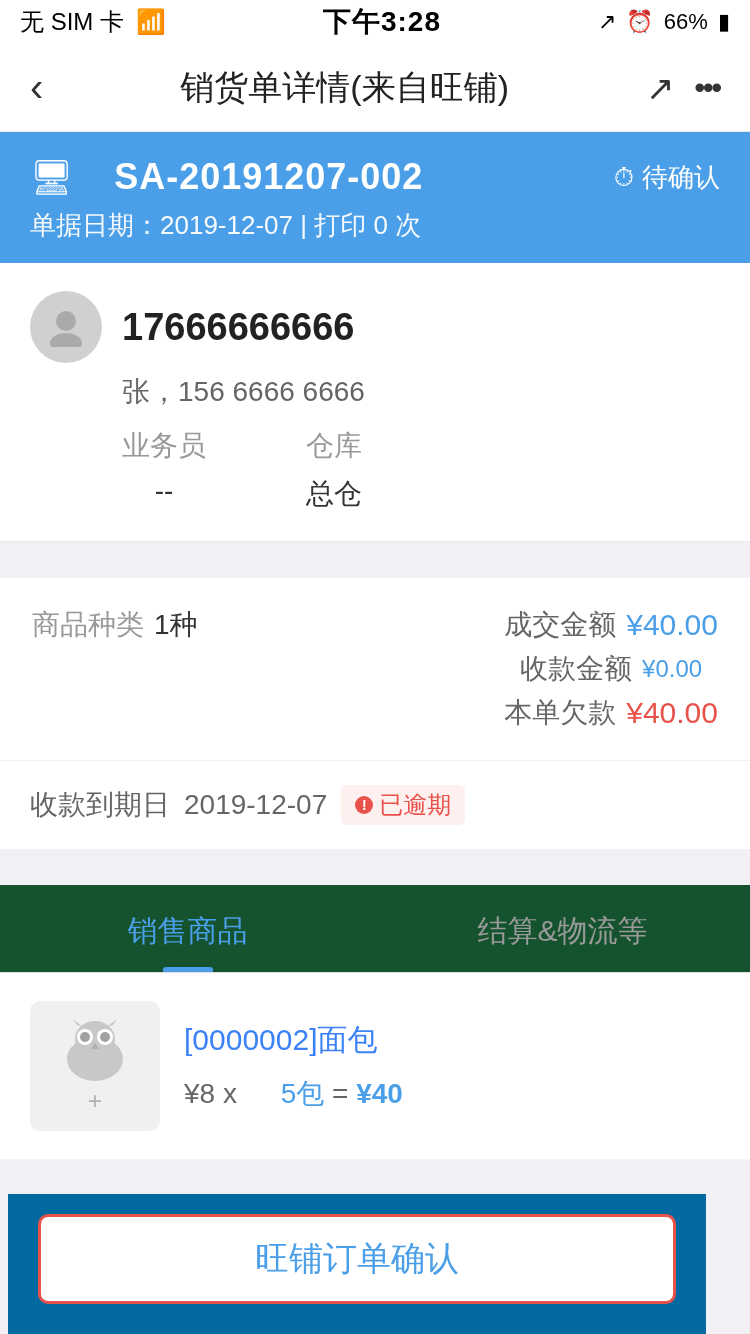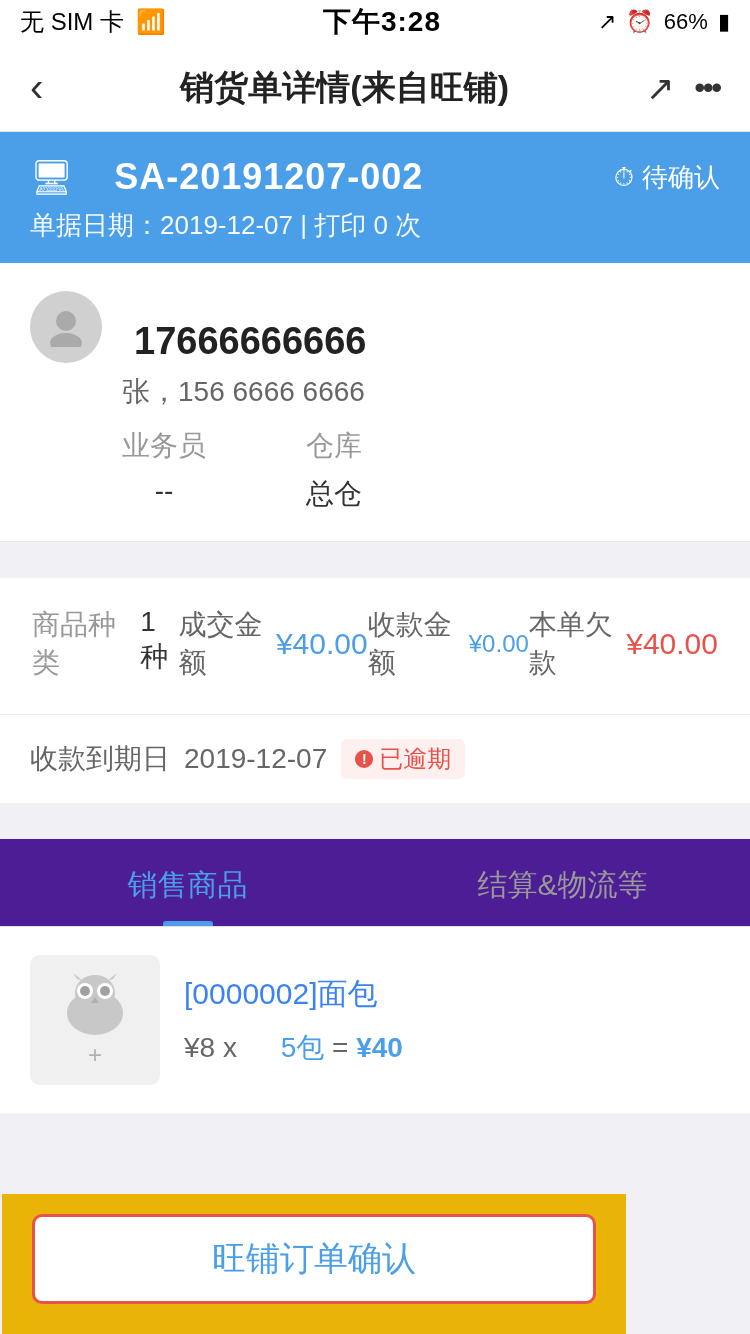--- a/index.html
+++ b/index.html
@@ -41,21 +41,21 @@
       border-bottom: 1px solid #e5e5e5;
     }
     .nav-back {
       font-size: 40px;
       color: #333;
       font-weight: 300;
       cursor: pointer;
     }
     .nav-title {
       font-size: 34px;
-      font-weight: 700;
+      font-weight: 400;
       color: #222;
     }
     .nav-actions {
       display: flex;
       align-items: center;
       gap: 20px;
     }
     .nav-share {
       font-size: 34px;
       color: #333;
@@ -110,22 +110,22 @@
 
     
     .customer-card {
       background: #fff;
       padding: 28px 30px;
       margin-top: 0;
       border-bottom: 1px solid #e8e8e8;
     }
     .customer-top {
       display: flex;
-      align-items: flex-end;
-      gap: 32px;
+      align-items: center;
+      gap: 20px;
       margin-bottom: 10px;
     }
     .avatar {
       width: 72px;
       height: 72px;
       border-radius: 50%;
       background: #d0d0d0;
       display: flex;
       align-items: center;
       justify-content: center;
@@ -169,22 +169,23 @@
       font-size: 28px;
       color: #666;
       margin-bottom: 4px;
       display: flex;
       gap: 10px;
     }
     .summary-item-label { color: #999; }
     .summary-item-value { color: #333; }
     .summary-right {
       display: flex;
-      flex-direction: row;
-      align-items: center;
+      flex-direction: column;
+      align-items: center;
+      gap: 6px;
     }
     .amount-row {
       display: flex;
       align-items: center;
       gap: 10px;
       font-size: 28px;
     }
     .amount-label { color: #666; }
     .amount-value-normal { color: #4a9fe8; font-size: 30px; font-weight: 500; }
     .amount-value-zero { color: #4a9fe8; font-size: 24px; font-weight: 500; }
@@ -220,21 +221,21 @@
       display: inline-flex;
       align-items: center;
       justify-content: center;
       color: #fff;
       font-size: 14px;
       font-weight: 700;
     }
 
     
     .tabs-container {
-      background: #4c1d95;
+      background: #14532d;
       margin-top: 18px;
       display: flex;
       border-bottom: 1px solid #e0e0e0;
     }
     .tab-item {
       flex: 1;
       text-align: center;
       padding: 26px 0 20px;
       font-size: 30px;
       color: #999;
@@ -302,24 +303,24 @@
     
     .bottom-spacer {
       height: 200px;
       background: #f0f0f5;
     }
 
     
     .confirm-btn-container {
       position: fixed;
       bottom: 0;
-      left: 2px;
-      width: 624px;
+      left: 8px;
+      width: 698px;
       padding: 20px 30px 30px;
-      background: #eab308;
+      background: #0369a1;
     }
     .confirm-btn {
       width: 100%;
       height: 90px;
       background: #fff;
       border: 3px solid #e8524a;
       border-radius: 10px;
       font-size: 34px;
       color: #4a9fe8;
       font-weight: 500;

